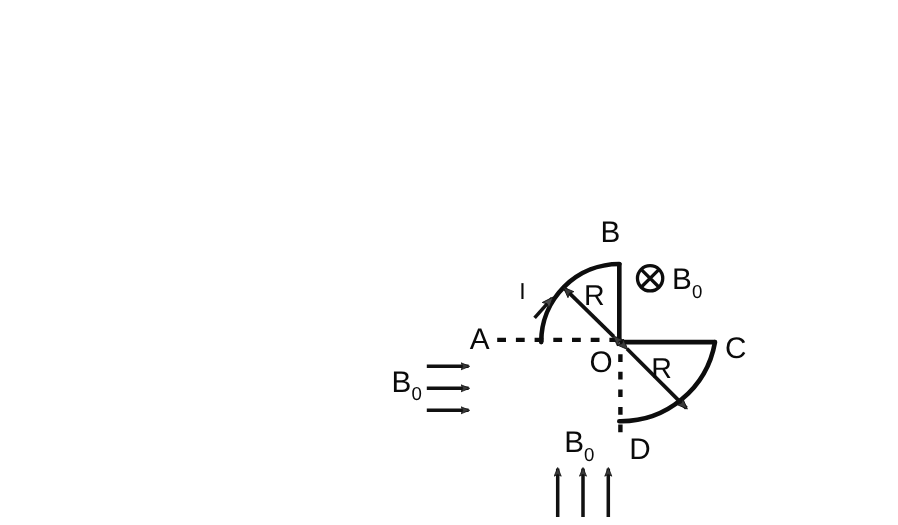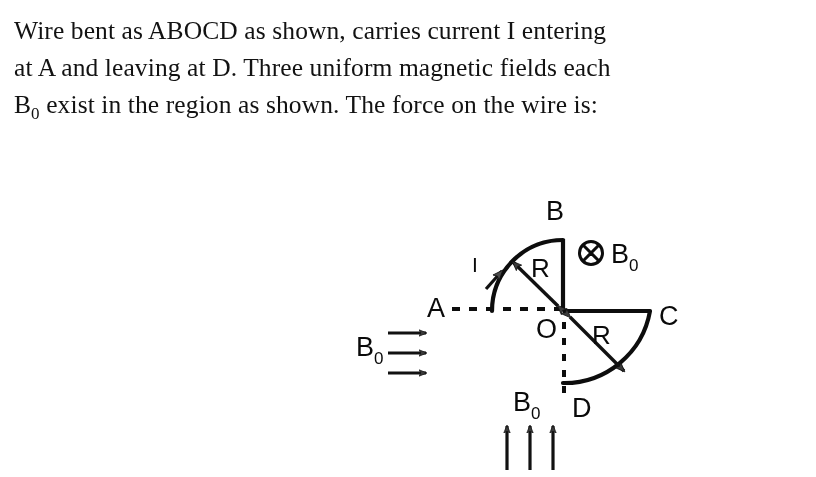--- a/index.html
+++ b/index.html
@@ -56,23 +56,20 @@
   .lbl-I {
     font-family: "Liberation Serif", "DejaVu Serif", serif;
     font-size: 21px;
   }
 </style>
 </head>
 <body>
 
 <div id="page">
 
-  <div class="question-text"><span>Wire bent as ABOCD as shown, carries current I entering</span>
-<span>at A and leaving at D. Three uniform magnetic fields each</span>
-<span>B</span><span class="sub">0</span><span> exist in the region as shown. The force on the wire is:</span></div>
 
   <svg id="diagram" viewBox="0 0 816 477">
     <defs>
       <marker id="ah" markerWidth="9" markerHeight="9" refX="7.2" refY="3.6" orient="auto" markerUnits="userSpaceOnUse">
         <path d="M0.3,0.4 L8.2,3.6 L0.3,6.8 L1.9,3.6 Z" fill="#3a3a3a" stroke="#111111" stroke-width="0.7"></path>
       </marker>
       <marker id="ah2" markerWidth="11" markerHeight="11" refX="8.8" refY="4.4" orient="auto" markerUnits="userSpaceOnUse">
         <path d="M0.4,0.6 L10,4.4 L0.4,8.2 L2.3,4.4 Z" fill="#3a3a3a" stroke="#111111" stroke-width="0.8"></path>
       </marker>
       <marker id="ahcur" markerWidth="12" markerHeight="12" refX="9.5" refY="4.8" orient="auto" markerUnits="userSpaceOnUse">

